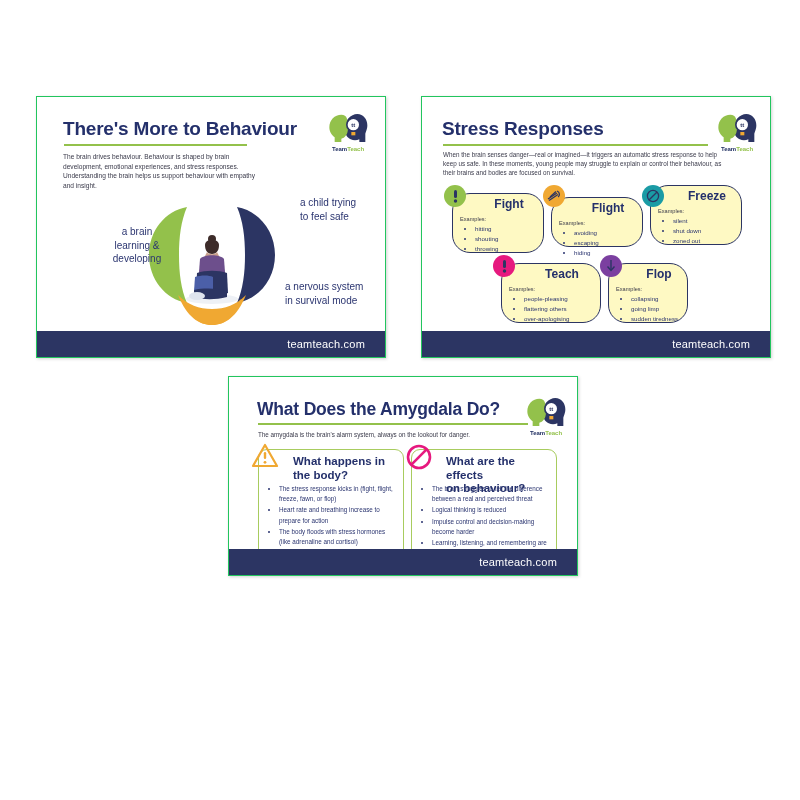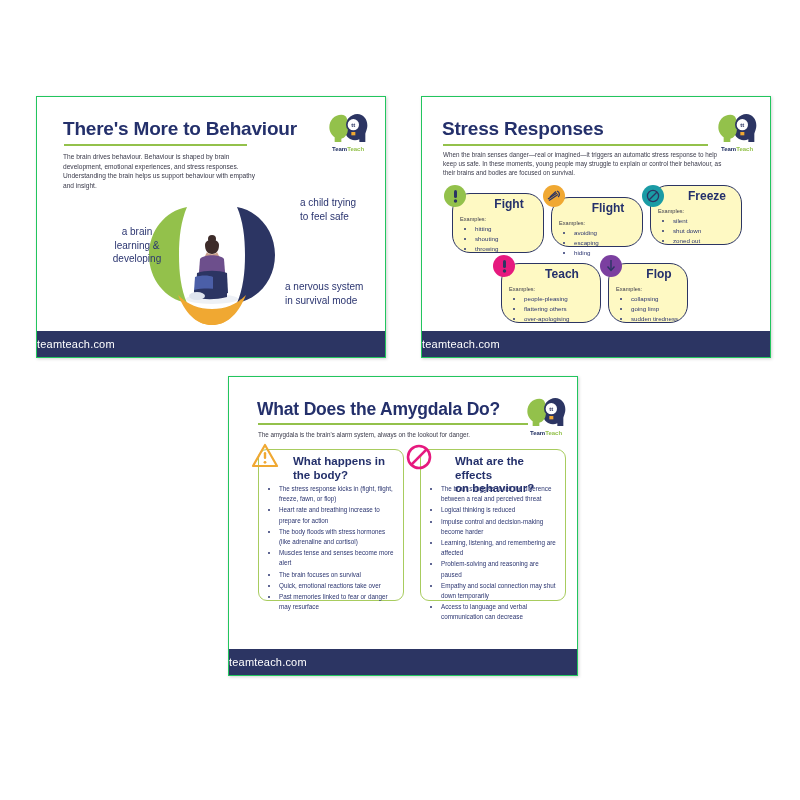--- a/index.html
+++ b/index.html
@@ -16,27 +16,27 @@
   .card{
     position:absolute;
     background:#ffffff;
     border:1px solid #22c55e;
     box-shadow:1px 1px 3px rgba(0,0,0,.18);
     box-sizing:border-box;
     overflow:hidden;
   }
   #card-behaviour{left:36px;  top:96px;  width:350px; height:262px;}
   #card-stress   {left:421px; top:96px;  width:350px; height:262px;}
-  #card-amygdala {left:228px; top:376px; width:350px; height:300px;}
+  #card-amygdala {left:228px; top:376px; width:350px; height:200px;}
 
   .card-body{position:absolute;left:0;right:0;top:0;bottom:26px;}
   .footer{
     position:absolute;left:0;right:0;bottom:0;height:26px;
     background:#2c3563;
-    display:flex;align-items:center;
+    display:flex;align-items:center;justify-content:flex-end;padding-left:24px;
   }
   .footer-url{
     color:#ffffff;font-size:11px;letter-spacing:.2px;
     margin-right:20px;
   }
 
   
   .title{
     position:absolute;
     color:#24306b;font-weight:bold;letter-spacing:-.2px;
@@ -329,21 +329,21 @@
         </ul>
       </div>
       <div class="panel-icon" style="left:22px;top:66px;">
         <svg width="28" height="26" viewBox="0 0 28 26">
           <path d="M14 2 L26 23 L2 23 Z" fill="none" stroke="#f0a832" stroke-width="2.2" stroke-linejoin="round"></path>
           <rect x="12.8" y="9" width="2.4" height="7" rx="1.2" fill="#f0a832"></rect>
           <circle cx="14" cy="19.3" r="1.4" fill="#f0a832"></circle>
         </svg>
       </div>
 
-      <div class="panel" style="left:191px;top:72px;width:146px;height:152px;padding-left:40px;">
+      <div class="panel" style="left:182px;top:72px;width:146px;height:152px;padding-left:40px;">
         <div class="panel-title">
           <span>What are the effects</span><br>
           <span>on behaviour?</span>
         </div>
         <ul class="panel-list">
           <li>The brain struggles to tell the difference between a real and perceived threat</li>
           <li>Logical thinking is reduced</li>
           <li>Impulse control and decision-making become harder</li>
           <li>Learning, listening, and remembering are affected</li>
           <li>Problem-solving and reasoning are paused</li>

